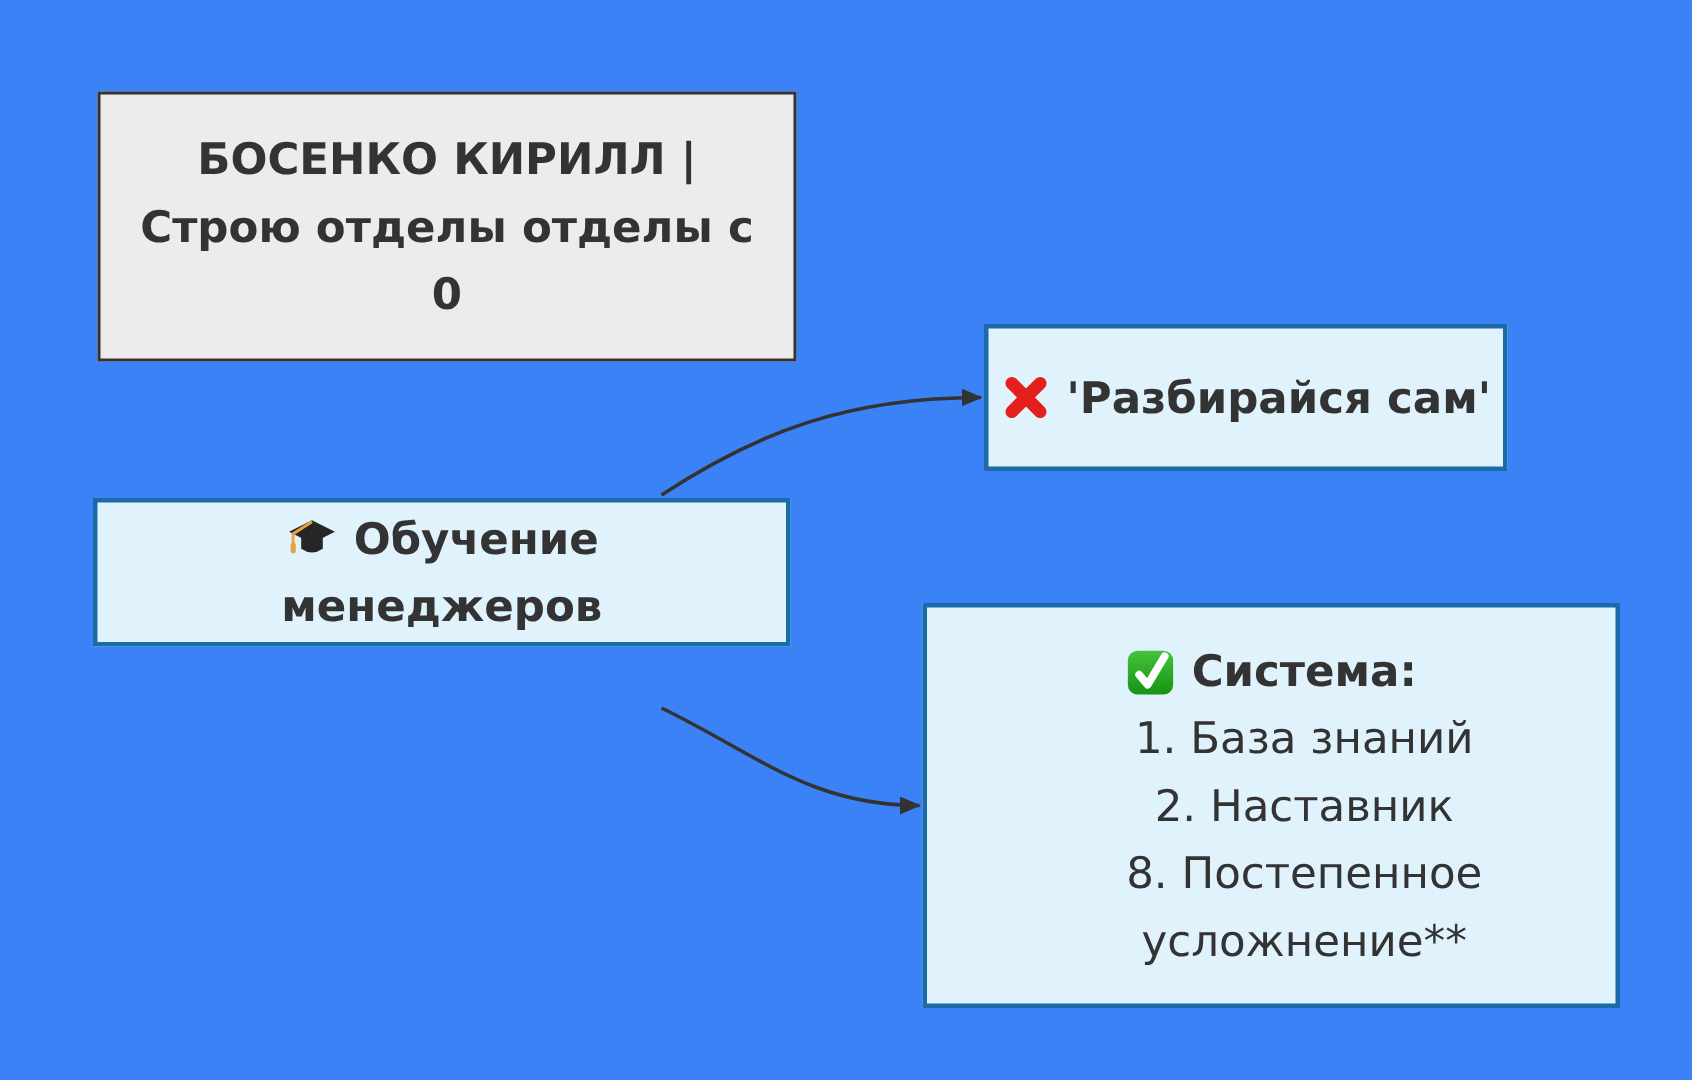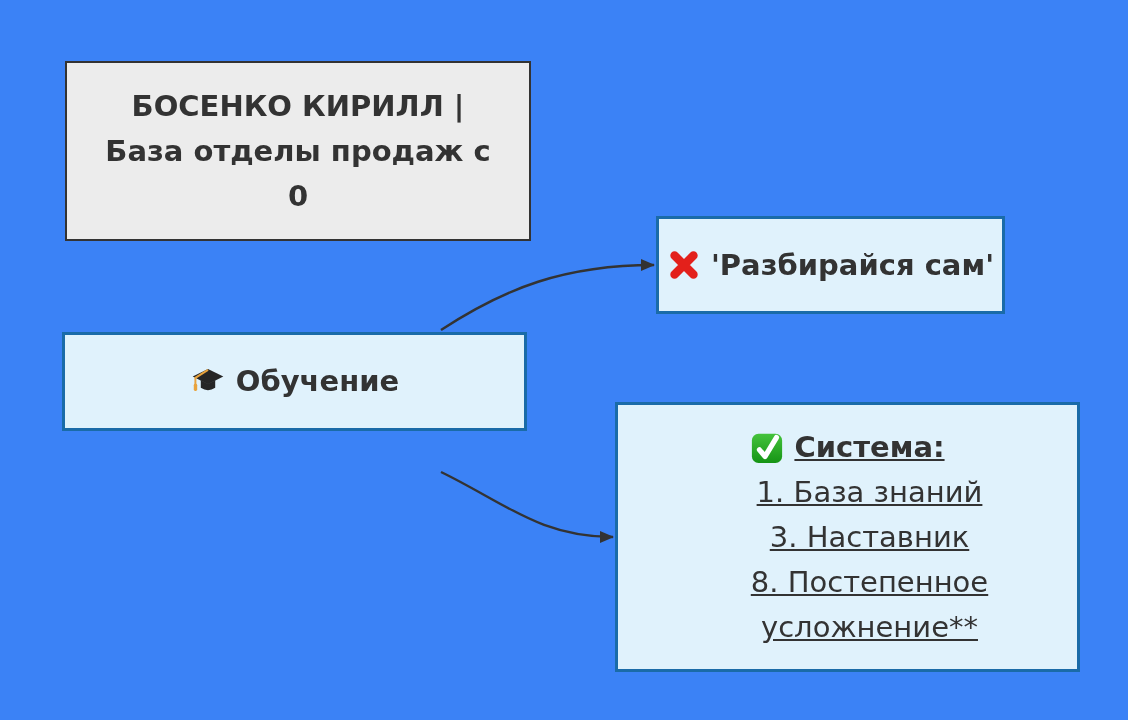--- a/index.html
+++ b/index.html
@@ -39,21 +39,21 @@
     background: #ECECEC;
     border: 2px solid #333333;
   }
   .node-blue {
     background: #E0F2FC;
     border: 3px solid #1A6BA8;
   }
   #node-intro    { left: 65px;  top: 61px;  width: 466px; height: 180px; }
   #node-training { left: 62px;  top: 332px; width: 465px; height: 99px; }
   #node-self     { left: 656px; top: 216px; width: 349px; height: 98px;  }
-  #node-system   { left: 615px; top: 402px; width: 465px; height: 270px; text-decoration: underline; }
+  #node-system   { left: 615px; top: 402px; width: 465px; height: 270px; }
   .label {
     display: flex;
     flex-direction: column;
     align-items: center;
     font-size: 29px;
     line-height: 45px;
   }
   .line {
     display: flex;
     align-items: center;
@@ -81,38 +81,39 @@
         <path d="M0,0 L14,6 L0,12 Z" fill="#333333"></path>
       </marker>
     </defs>
     <path class="edge-path" d="M441,330 C505,288 565,265 654,265" marker-end="url(#arrowhead)" stroke="#333333"></path>
     <path class="edge-path" d="M441,472 C505,503 540,537 613,537" marker-end="url(#arrowhead)" stroke="#333333"></path>
   </svg>
 
   <div class="node node-gray" id="node-intro">
     <div class="label bold">
       <div class="line">БОСЕНКО КИРИЛЛ |</div>
-      <div class="line">База отделы продаж с</div>
+      <div class="line">Строю отделы отделы с</div>
       <div class="line">0</div>
     </div>
   </div>
 
   <div class="node node-blue" id="node-training">
     <div class="label bold">
       <div class="line">
         <span class="icon">
           <svg width="36" height="31" viewBox="0 0 40 34">
             <path d="M20,3 L37,11.5 L20,20 L3,11.5 Z" fill="#262626"></path>
             <path d="M12,15.5 L12,24 Q20,29.5 28,24 L28,15.5 L20,19.5 Z" fill="#262626"></path>
             <path d="M20,4 L6,13 L6,20" fill="none" stroke-width="2.2" stroke="#E8A33D"></path>
             <rect x="4.2" y="19.5" width="3.8" height="8" rx="1.6" fill="#E8A33D"></rect>
           </svg>
         </span>
         <span>Обучение</span>
       </div>
+      <div class="line">менеджеров</div>
     </div>
   </div>
 
   <div class="node node-blue" id="node-self">
     <div class="label bold">
       <div class="line">
         <span class="icon">
           <svg width="34" height="34" viewBox="0 0 36 36">
             <path d="M8,8 L28,28 M28,8 L8,28" fill="none" stroke-width="9" stroke-linecap="round" stroke="#E3201B"></path>
           </svg>
@@ -133,19 +134,19 @@
                 <stop offset="1" stop-color="#159415"></stop>
               </linearGradient>
             </defs>
             <rect x="2" y="4" width="32" height="31" rx="7" fill="url(#chk-grad)"></rect>
             <path d="M10,21 L16,28 L28,8" fill="none" stroke="#ffffff" stroke-width="5.5" stroke-linecap="round" stroke-linejoin="round"></path>
           </svg>
         </span>
         <span>Система:</span>
       </div>
       <div class="line regular">1. База знаний</div>
-      <div class="line regular">3. Наставник</div>
+      <div class="line regular">2. Наставник</div>
       <div class="line regular">8. Постепенное</div>
       <div class="line regular">усложнение**</div>
     </div>
   </div>
 
 </div>
 
 </body></html>

